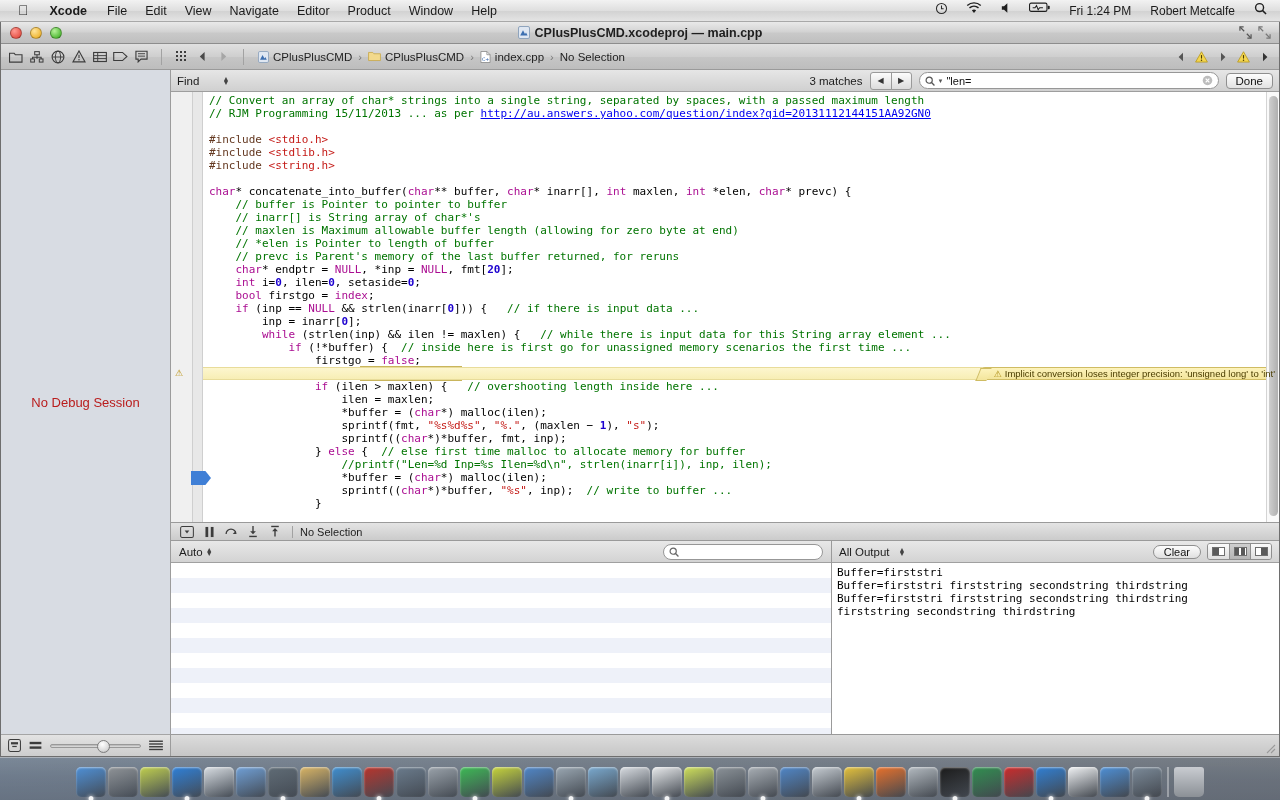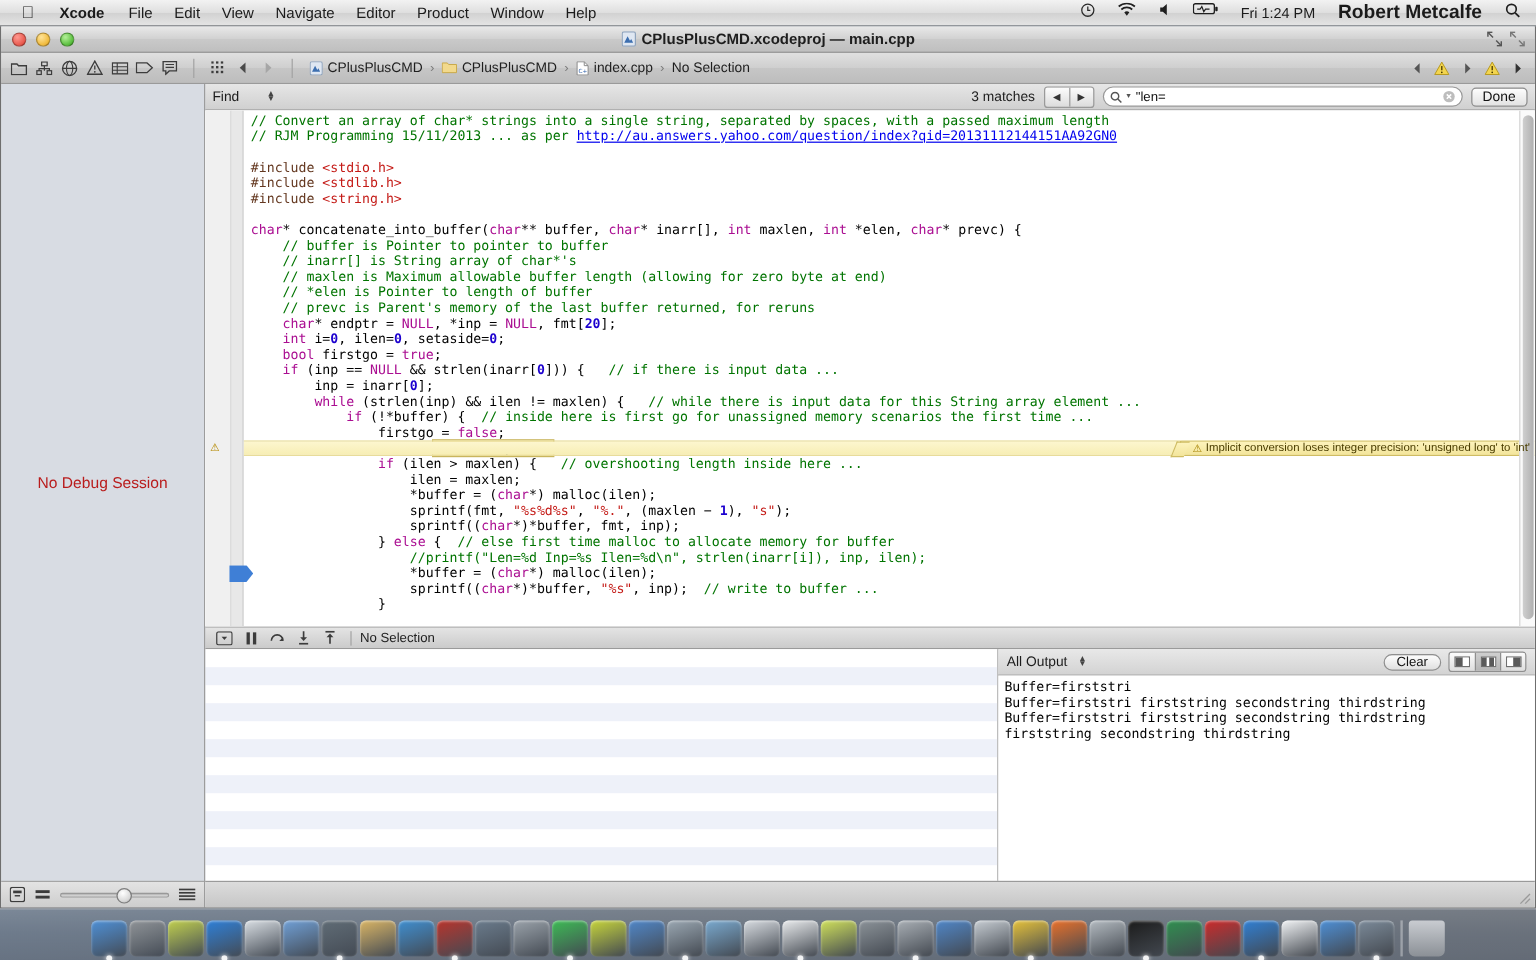--- a/index.html
+++ b/index.html
@@ -23,21 +23,21 @@
     background: linear-gradient(180deg,#f2f2f2 0%,#dedede 52%,#d2d2d2 53%,#e4e4e4 100%);
     border-bottom: 1px solid #a8a8a8;
     display:flex; align-items:center; font-size:12.5px; color:#1b1b1b;
   }
   .menubar .left { display:flex; align-items:center; gap:0; padding-left:8px; }
   .menubar .mi { padding:0 9px; height:18px; line-height:18px; white-space:nowrap; }
   .menubar .apple { padding:0 10px; font-size:14px; line-height:16px; }
   .menubar .app-name { font-weight:bold; padding:0 11px; }
   .menubar .right { margin-left:auto; display:flex; align-items:center; gap:4px; padding-right:6px; }
   .menubar .right .mi { padding:0 7px; font-size:12px; }
-  .menubar .right .uname { font-weight:bold; font-size:16px; padding:0 8px; }
+  .menubar .right .uname { font-weight:normal; font-size:12px; padding:0 8px; }
   .ico-svg { display:block; }
 
   
   .xwin {
     position:absolute; left:0; top:22px; width:1280px; height:735px;
     background:#d6d6d6;
     border:1px solid #6e6e6e; border-top:none;
     display:flex; flex-direction:column;
   }
   
@@ -564,21 +564,21 @@
 <span class="pre">#include </span><span class="pre2">&lt;string.h&gt;</span>
 
 <span class="kw">char</span>* concatenate_into_buffer(<span class="kw">char</span>** buffer, <span class="kw">char</span>* inarr[], <span class="kw">int</span> maxlen, <span class="kw">int</span> *elen, <span class="kw">char</span>* prevc) {
     <span class="cmt">// buffer is Pointer to pointer to buffer</span>
     <span class="cmt">// inarr[] is String array of char*'s</span>
     <span class="cmt">// maxlen is Maximum allowable buffer length (allowing for zero byte at end)</span>
     <span class="cmt">// *elen is Pointer to length of buffer</span>
     <span class="cmt">// prevc is Parent's memory of the last buffer returned, for reruns</span>
     <span class="kw">char</span>* endptr = <span class="kw">NULL</span>, *inp = <span class="kw">NULL</span>, fmt[<span class="num">20</span>];
     <span class="kw">int</span> i=<span class="num">0</span>, ilen=<span class="num">0</span>, setaside=<span class="num">0</span>;
-    <span class="kw">bool</span> firstgo = <span class="kw">true</span>;
+    <span class="kw">bool</span> firstgo = <span class="kw">index</span>;
     <span class="kw">if</span> (inp == <span class="kw">NULL</span> &amp;&amp; strlen(inarr[<span class="num">0</span>])) {   <span class="cmt">// if there is input data ...</span>
         inp = inarr[<span class="num">0</span>];
         <span class="kw">while</span> (strlen(inp) &amp;&amp; ilen != maxlen) {   <span class="cmt">// while there is input data for this String array element ...</span>
             <span class="kw">if</span> (!*buffer) {  <span class="cmt">// inside here is first go for unassigned memory scenarios the first time ...</span>
                 firstgo = <span class="kw">false</span>;
                 ilen = <span class="findmark">strlen(inp) + 1</span>;
                 <span class="kw">if</span> (ilen &gt; maxlen) {   <span class="cmt">// overshooting length inside here ...</span>
                     ilen = maxlen;
                     *buffer = (<span class="kw">char</span>*) malloc(ilen);
                     sprintf(fmt, <span class="str">"%s%d%s"</span>, <span class="str">"%."</span>, (maxlen − <span class="num">1</span>), <span class="str">"s"</span>);
@@ -638,20 +638,36 @@
                 <path d="M3.4 6.6 6.5 3.2l3.1 3.4z" fill="#3c3c3c"></path>
                 <rect x="2.4" y="0.8" width="8.2" height="1.5" fill="#3c3c3c"></rect>
               </svg>
           </div>
           <div class="db-sep"></div>
           <span>No Selection</span>
         </div>
 
         <div class="debugarea">
           <div class="varspane">
+            <div class="varshdr">
+              <span>Auto</span>
+              <span class="stepper">
+                  <span>▲</span>
+                  <span>▼</span>
+                </span>
+              <div class="varsearch">
+                <span>
+                  <svg class="ico-svg" width="10" height="10" viewBox="0 0 11 11">
+                      <circle cx="4.6" cy="4.6" r="3.4" fill="none" stroke="#666" stroke-width="1.3"></circle>
+                      <path d="M7.2 7.2 10.4 10.4" stroke="#666" stroke-width="1.4"></path>
+                    </svg>
+                </span>
+                <span title=""></span>
+              </div>
+            </div>
             <div class="varsbody" id="vars-body">
                 <div class="vrow"></div>
                 <div class="vrow alt"></div>
                 <div class="vrow"></div>
                 <div class="vrow alt"></div>
                 <div class="vrow"></div>
                 <div class="vrow alt"></div>
                 <div class="vrow"></div>
                 <div class="vrow alt"></div>
                 <div class="vrow"></div>

